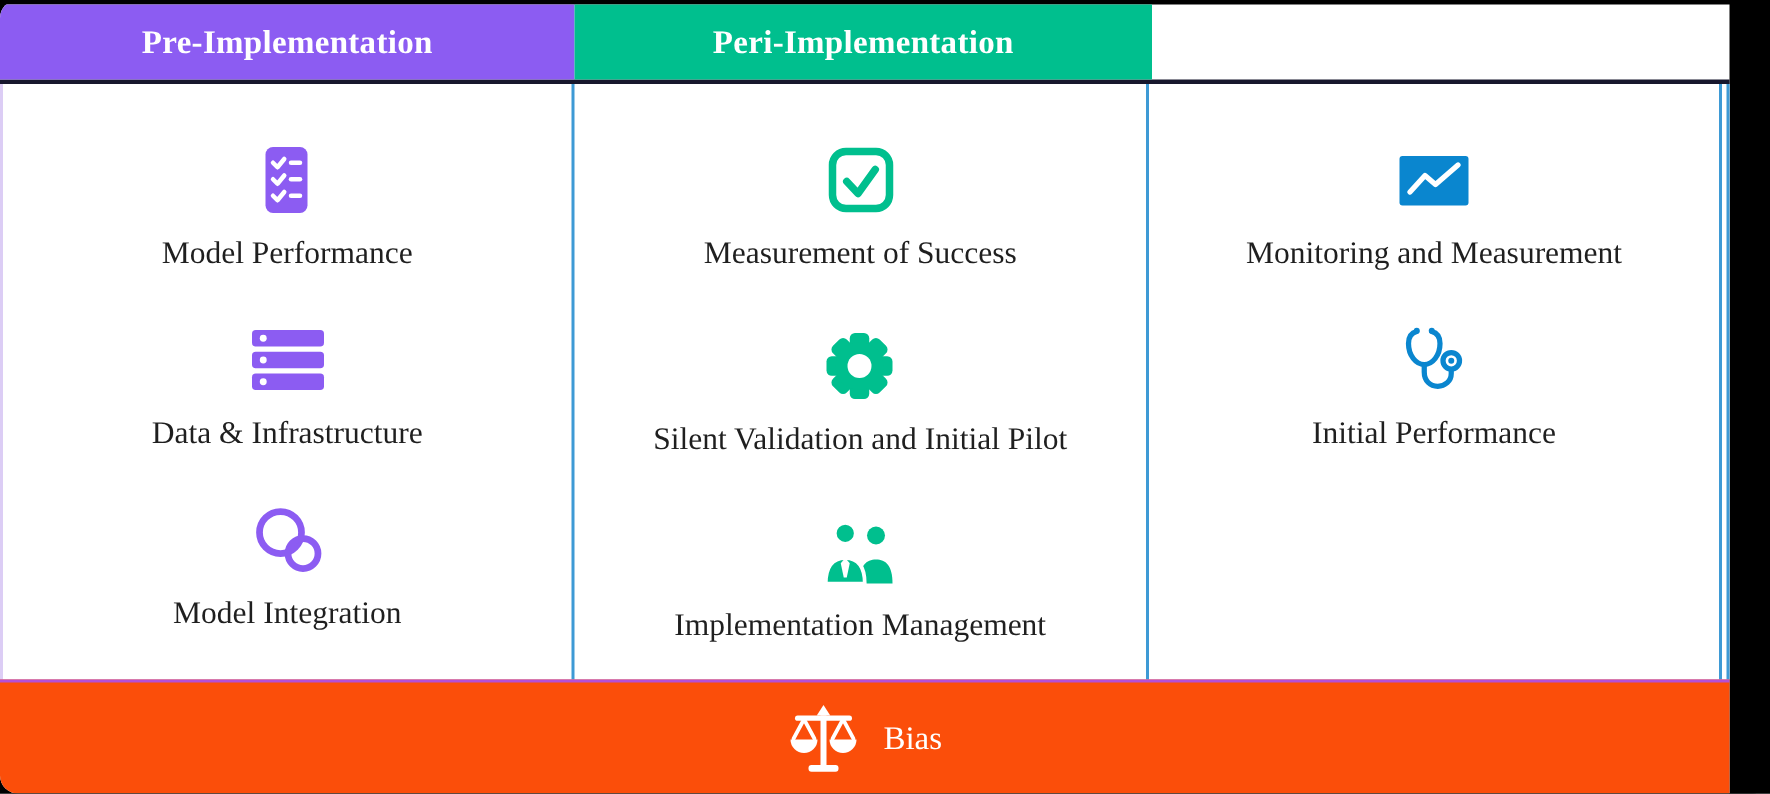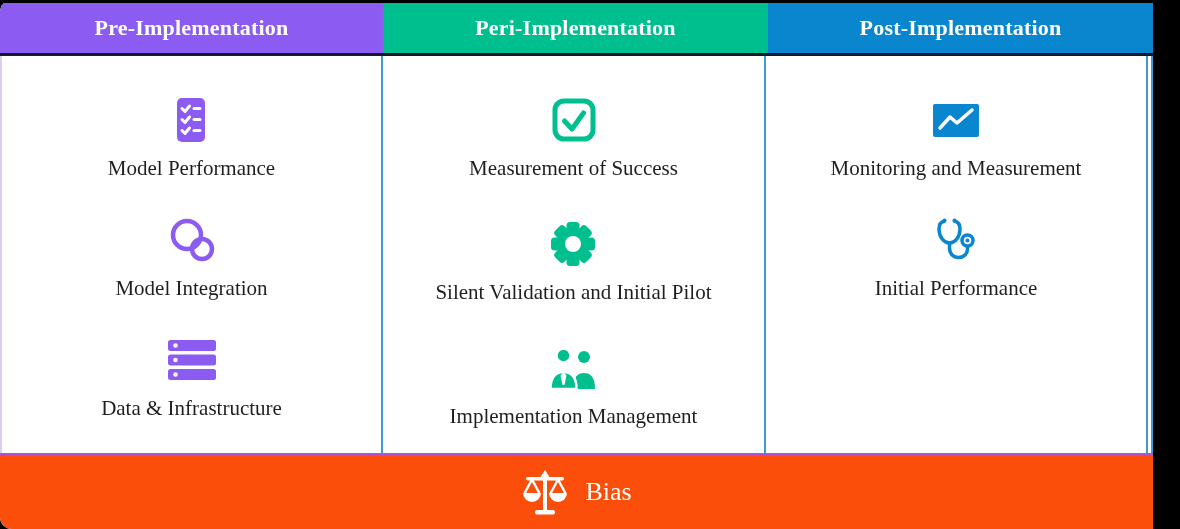--- a/index.html
+++ b/index.html
@@ -37,35 +37,34 @@
   .item{margin:0;display:flex;flex-direction:column;align-items:center;}
   .item .icon{height:48px;display:flex;align-items:center;justify-content:center;}
   .item .label{
     margin-top:11px;font-size:21px;color:var(--label-text,#1f1f1f);
     line-height:27px;white-space:nowrap;
   }
   .bias{
     height:74px;background:var(--bias-accent,#fb4e0a);
     border-top:2px solid var(--bias-topline,#b44fd6);
     display:flex;align-items:center;justify-content:center;gap:16px;
-    color:#fff;font-size:26px;
+    color:#fff;font-size:22px;
   }
   .bias .icon{display:flex;align-items:center;}
   svg{display:block;}
 </style>
 </head>
 <body>
 
 <div class="frame">
   <div class="board">
 
     <div class="headers">
       <div class="header pre">Pre-Implementation</div>
       <div class="header peri">Peri-Implementation</div>
-      <div class="header post">Post-Implementation</div>
     </div>
 
     <div class="body">
 
       <section class="column pre">
         <figure class="item">
           <div class="icon">
             <svg width="42" height="48" viewBox="0 0 42 48">
               <rect x="7" y="2" width="28" height="44" rx="5" fill="#8C5CF2"></rect>
               <g stroke="#fff" stroke-width="3" stroke-linecap="round" stroke-linejoin="round" fill="none">
@@ -77,45 +76,45 @@
                 <rect x="22.5" y="11" width="9" height="3" rx="1.5"></rect>
                 <rect x="22.5" y="22" width="9" height="3" rx="1.5"></rect>
                 <rect x="22.5" y="33" width="9" height="3" rx="1.5"></rect>
               </g>
             </svg>
           </div>
           <figcaption class="label">Model Performance</figcaption>
         </figure>
         <figure class="item">
           <div class="icon">
-            <svg width="48" height="48" viewBox="0 0 48 48">
-              <g fill="none" stroke="#8C5CF2" stroke-width="4.5">
-                <circle cx="19" cy="19" r="14"></circle>
-                <circle cx="34" cy="33" r="10"></circle>
-              </g>
-            </svg>
-          </div>
-          <figcaption class="label">Model Integration</figcaption>
-        </figure>
-        <figure class="item">
-          <div class="icon">
             <svg width="52" height="46" viewBox="0 0 52 46">
               <g fill="#8C5CF2">
                 <rect x="2" y="3" width="48" height="11" rx="2.5"></rect>
                 <rect x="2" y="17.5" width="48" height="11" rx="2.5"></rect>
                 <rect x="2" y="32" width="48" height="11" rx="2.5"></rect>
               </g>
               <g fill="#fff">
                 <circle cx="9.5" cy="8.5" r="2.3"></circle>
                   <circle cx="9.5" cy="23" r="2.3"></circle>
                   <circle cx="9.5" cy="37.5" r="2.3"></circle>
               </g>
             </svg>
           </div>
           <figcaption class="label">Data &amp; Infrastructure</figcaption>
+        </figure>
+        <figure class="item">
+          <div class="icon">
+            <svg width="48" height="48" viewBox="0 0 48 48">
+              <g fill="none" stroke="#8C5CF2" stroke-width="4.5">
+                <circle cx="19" cy="19" r="14"></circle>
+                <circle cx="34" cy="33" r="10"></circle>
+              </g>
+            </svg>
+          </div>
+          <figcaption class="label">Model Integration</figcaption>
         </figure>
       </section>
 
       <section class="column peri">
         <figure class="item">
           <div class="icon">
             <svg width="48" height="48" viewBox="0 0 48 48">
               <rect x="5" y="5" width="38" height="38" rx="9" fill="none" stroke="#00BF8E" stroke-width="5"></rect>
               <path d="M14.5 25 l7.5 8 L33.5 17" fill="none" stroke="#00BF8E" stroke-width="5" stroke-linecap="round" stroke-linejoin="round"></path>
             </svg>

